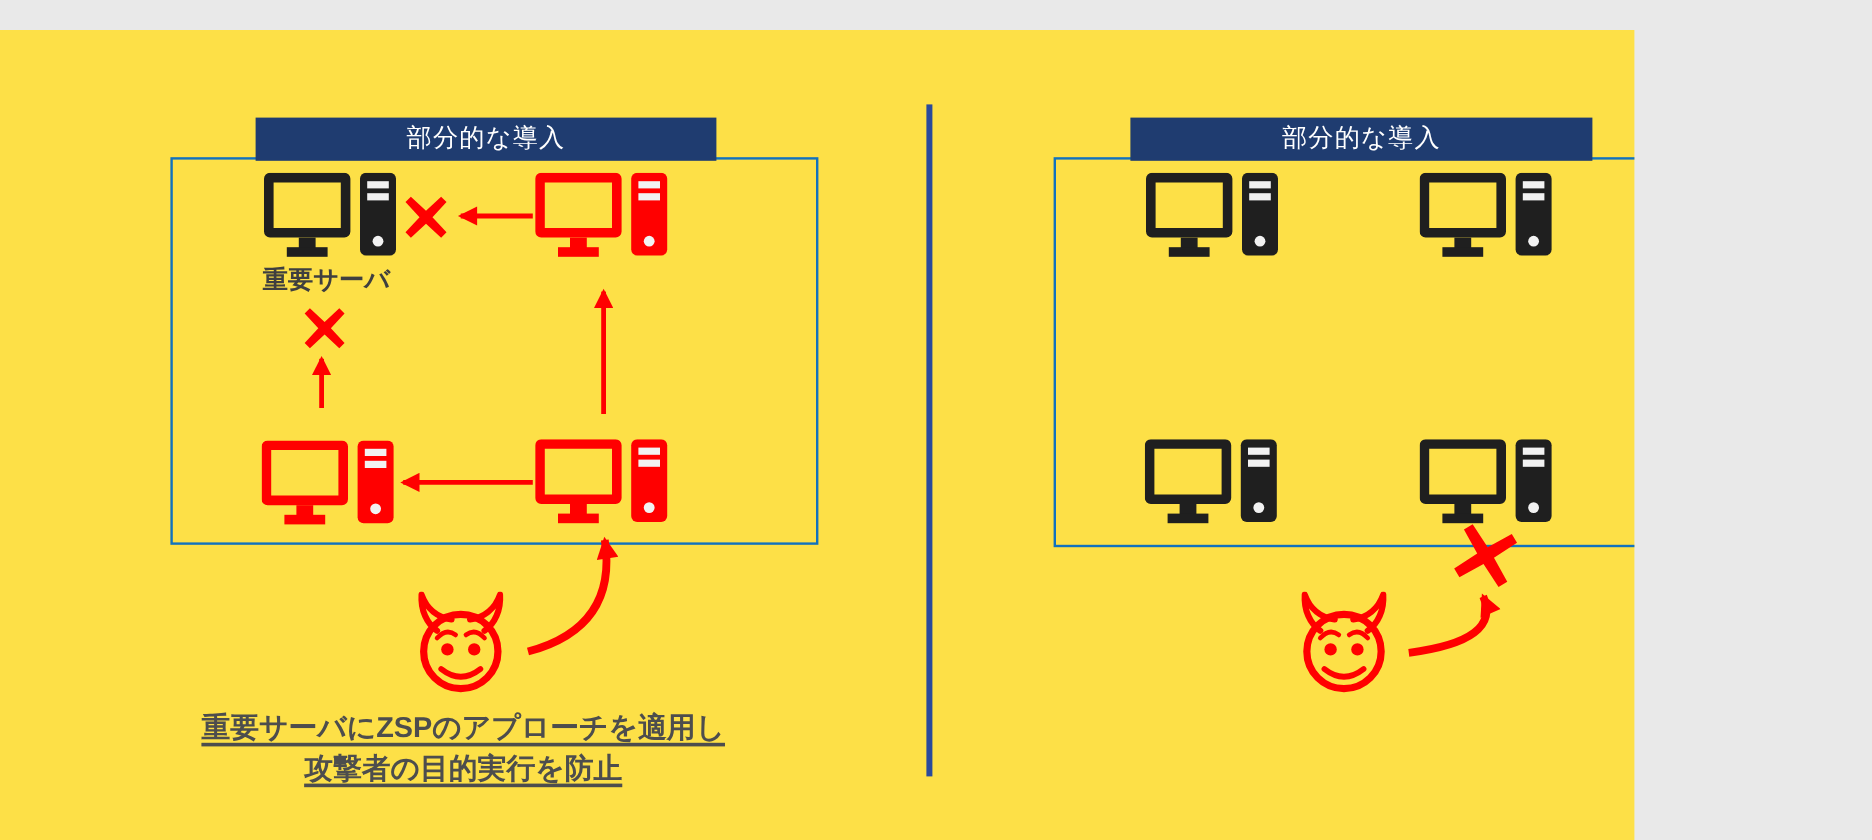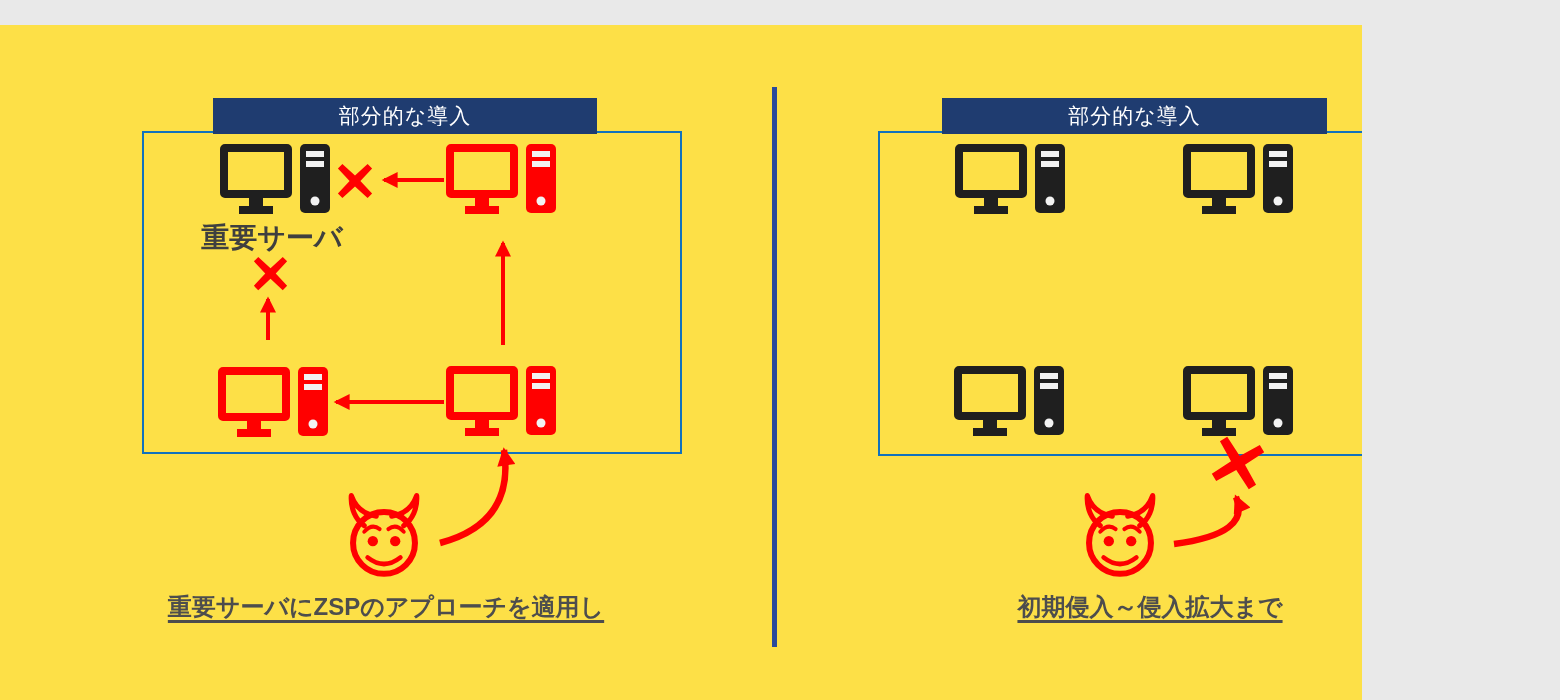--- a/index.html
+++ b/index.html
@@ -32,21 +32,21 @@
   .divider{
     position:absolute;
     left:772px;top:62px;
     width:5px;height:560px;
     background:#2A4A9B;
   }
   .server-label{
     position:absolute;
     width:220px;
     text-align:center;
-    font-size:28px;
+    font-size:21px;
     font-weight:bold;
     color:#3F3F3F;
   }
   .caption{
     position:absolute;
     width:560px;
     text-align:center;
     font-size:24px;
     font-weight:bold;
     color:#4D4D4D;
@@ -73,23 +73,24 @@
 
   <div class="banner" style="left:213px;top:73px;width:384px;">部分的な導入</div>
   <div class="banner" style="left:942px;top:73px;width:385px;">部分的な導入</div>
 
   <div class="divider"></div>
 
   <div class="server-label" style="left:162px;top:194px;">重要サーバ</div>
 
   <div class="caption" style="left:106px;top:565px;">
     <span>重要サーバにZSPのアプローチを適用し</span><br>
+    <span>攻撃者の目的実行を防止</span>
   </div>
   <div class="caption" style="left:870px;top:565px;">
-    <span>初期侵入～侵入拡大まで</span><br>
+    <br>
   </div>
 
   <svg class="overlay" viewBox="0 0 1560 700">
     <defs>
 
       <symbol id="pc" viewBox="0 0 114 72">
         <path fill-rule="evenodd" d="M5,0 h62 a5,5 0 0 1 5,5 v44 a5,5 0 0 1 -5,5 h-62 a5,5 0 0 1 -5,-5 v-44 a5,5 0 0 1 5,-5 Z M8,8 h56 v38 h-56 Z"></path>
         <rect x="29" y="54" width="14" height="9"></rect>
         <rect x="19" y="62" width="34" height="8"></rect>
         <rect x="80" y="0" width="30" height="69" rx="5"></rect>

